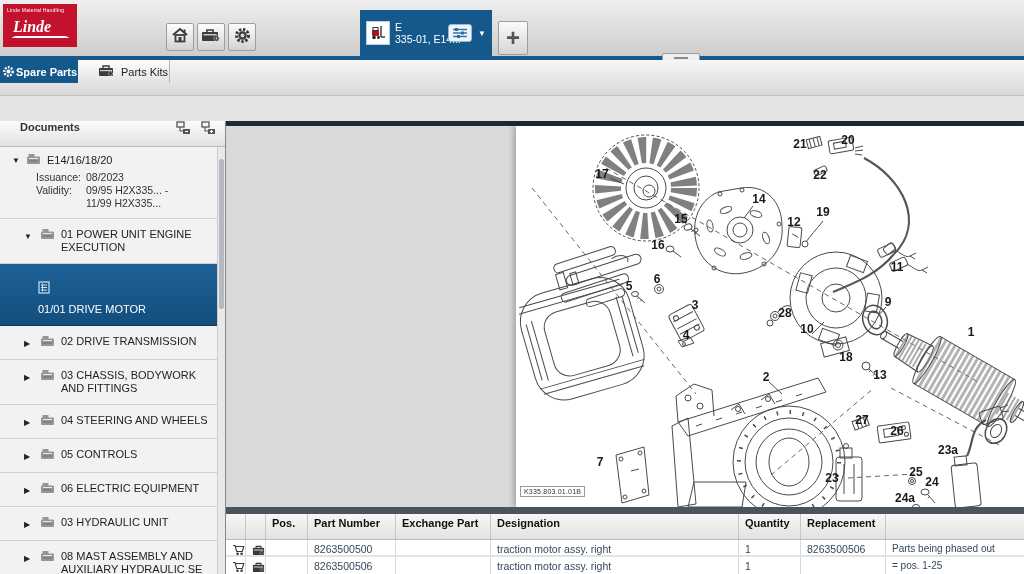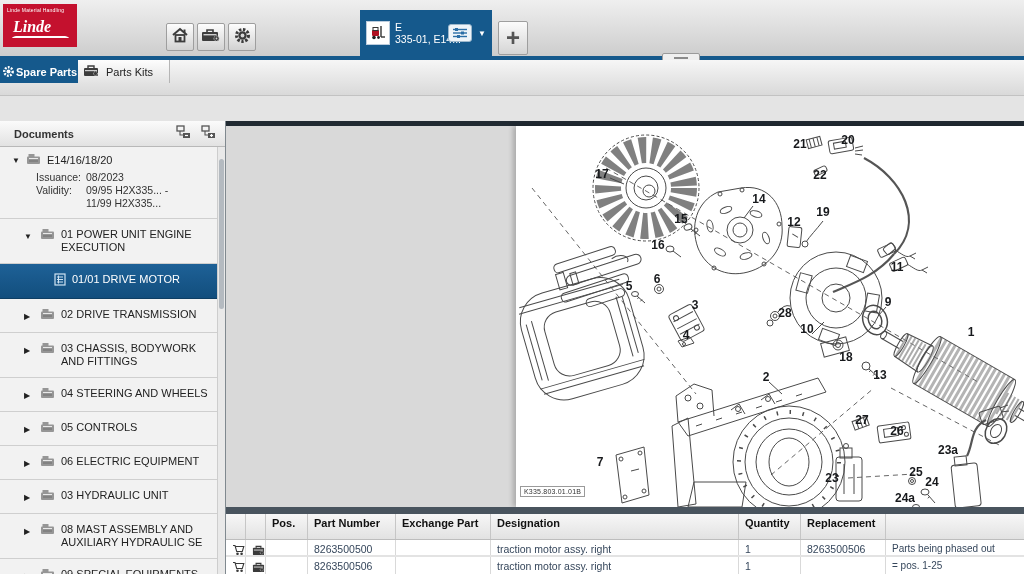--- a/index.html
+++ b/index.html
@@ -33,52 +33,52 @@
   .splitter{position:absolute;left:662px;top:53px;width:38px;height:9px;background:#efefef;
             border:1px solid #9a9a9a;border-radius:2px;display:flex;align-items:center;justify-content:center;}
   .splitter i{display:block;width:14px;height:2px;background:#8a8a8a;}
 
   
   .ribbon{position:absolute;left:0;top:60px;width:1024px;height:36px;
           background:linear-gradient(#f6f6f6,#d9d9d9);border-bottom:1px solid #c2c2c2;}
   .rtab{position:absolute;top:0;height:23px;display:flex;align-items:center;gap:6px;font-size:11px;}
   .rtab.active{left:0;width:78px;background:#15598c;color:#fff;font-weight:bold;padding-left:16px;}
   .rtab.idle{left:78px;width:92px;background:linear-gradient(#fdfdfd,#e3e3e3);color:#222;
-             border-right:1px solid #b5b5b5;padding-left:5px;}
+             border-right:1px solid #b5b5b5;padding-left:20px;}
   .rgear{position:absolute;left:2px;top:5px;}
 
   
   .findbar{position:absolute;left:0;top:96px;width:1024px;height:25px;
            background:linear-gradient(#4c5660,#39424c 35%,#232b33);display:flex;align-items:center;}
   .findbar .flabel{color:#fff;font-size:11px;font-weight:bold;margin-left:14px;}
   .findbar input{margin-left:8px;width:114px;height:15px;border:1px solid #111;font-size:10px;padding:0 3px;
                  font-family:"Liberation Sans",sans-serif;}
   .fico{margin-left:14px;display:flex;align-items:center;}
 
   
   .sidebar{position:absolute;left:0;top:121px;width:226px;height:453px;background:#f2f2f2;
            border-right:1px solid #80898f;}
   .docshdr{height:26px;background:linear-gradient(#fbfbfb,#e2e2e2);border-bottom:1px solid #b8b8b8;
-           font-size:11px;font-weight:bold;color:#333;display:flex;align-items:center;padding-left:14px;}
+           font-size:11px;font-weight:bold;color:#333;display:flex;align-items:flex-start;padding-left:20px;}
   .docshdr .sp{flex:1;}
   .docshdr .thico{margin-right:8px;}
   .tree{position:absolute;left:0;top:26px;bottom:0;width:218px;overflow:hidden;background:#f2f2f2;}
   .sscroll{position:absolute;right:0;top:26px;bottom:0;width:8px;background:#e9e9e9;border-left:1px solid #cdcdcd;}
   .sthumb{position:absolute;left:1px;right:1px;top:12px;height:150px;background:#b4bac0;border-radius:3px;}
   .troot{display:flex;align-items:center;gap:6px;padding:6px 8px 2px 12px;font-size:11px;color:#222;}
   .tmeta{padding:2px 8px 8px 36px;font-size:10.5px;color:#333;border-bottom:1px solid #cfcfcf;}
   .tmeta .mrow{display:flex;line-height:13px;}
   .tmeta .mk{width:50px;flex:0 0 auto;}
   .titem{display:flex;align-items:flex-start;gap:6px;padding:9px 8px 9px 24px;border-bottom:1px solid #cfcfcf;
          font-size:11px;line-height:13px;color:#222;}
   .titem .arrow{width:10px;flex:0 0 auto;font-size:8px;color:#222;padding-top:2px;}
   .titem .nicon{flex:0 0 auto;padding-top:0;}
   .titem .nlabel{max-width:150px;}
   .titem.child{padding-left:38px;}
-  .titem.sel{background:linear-gradient(#1e6197,#124e7d);color:#fff;border-bottom:1px solid #0e3e63;}
+  .titem.sel{background:linear-gradient(#1e6197,#124e7d);color:#fff;border-bottom:1px solid #0e3e63;flex-direction:column;}
 
   
   .viewer{position:absolute;left:226px;top:121px;width:798px;height:386px;background:#d9d9d9;
           border-top:5px solid #212a32;}
   .page{position:absolute;left:290px;top:0;right:0;bottom:0;background:#fff;
         box-shadow:-3px 0 5px rgba(0,0,0,.22);}
   .viewer svg{position:absolute;left:0;top:0;}
   .plabel{font:600 12px "Liberation Sans",sans-serif;fill:#17191c;text-anchor:middle;}
   .figcode{position:absolute;left:294px;top:360px;border:1px solid #9a9a9a;background:#fff;
            font-size:7px;color:#333;padding:1px 3px;letter-spacing:.2px;}

